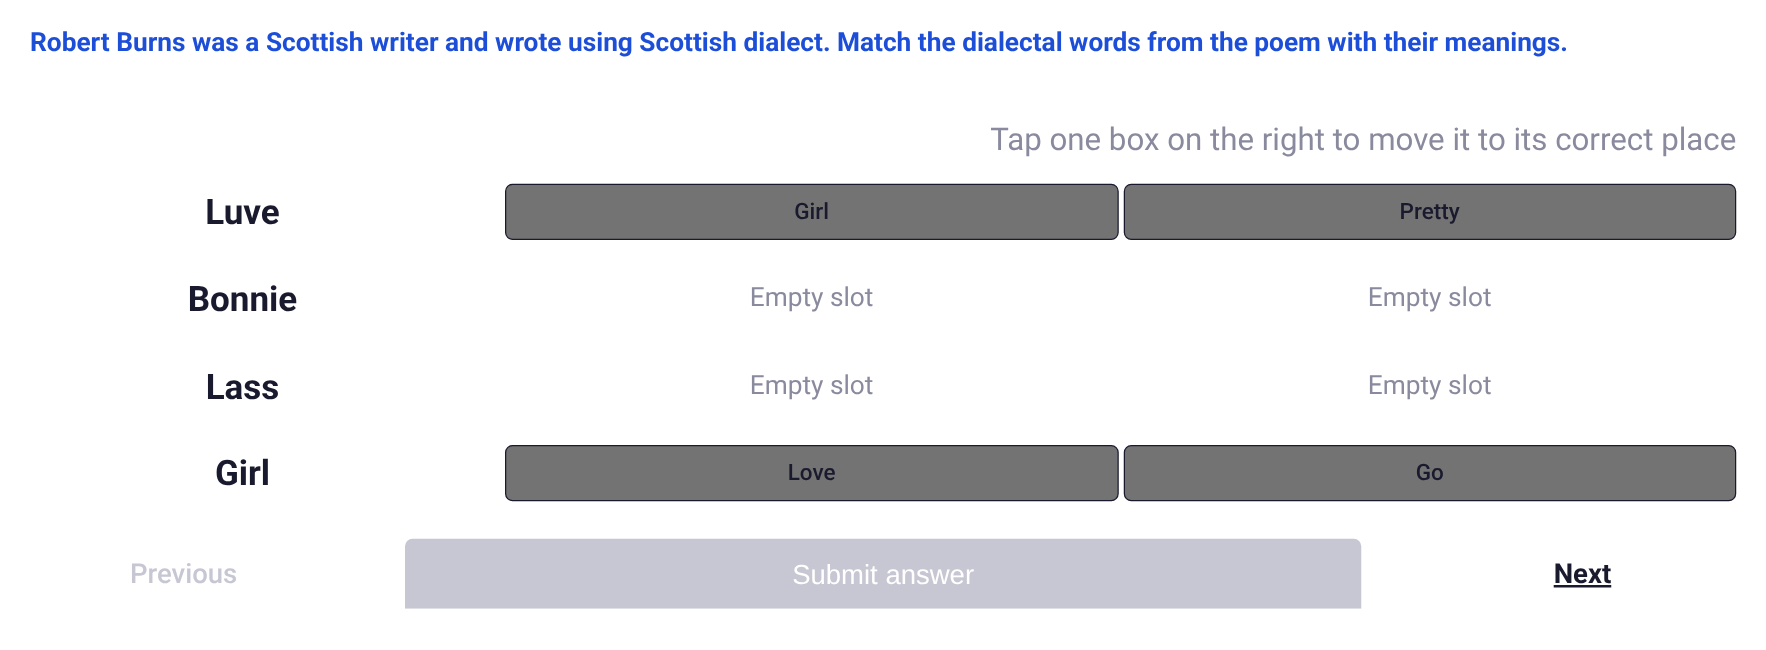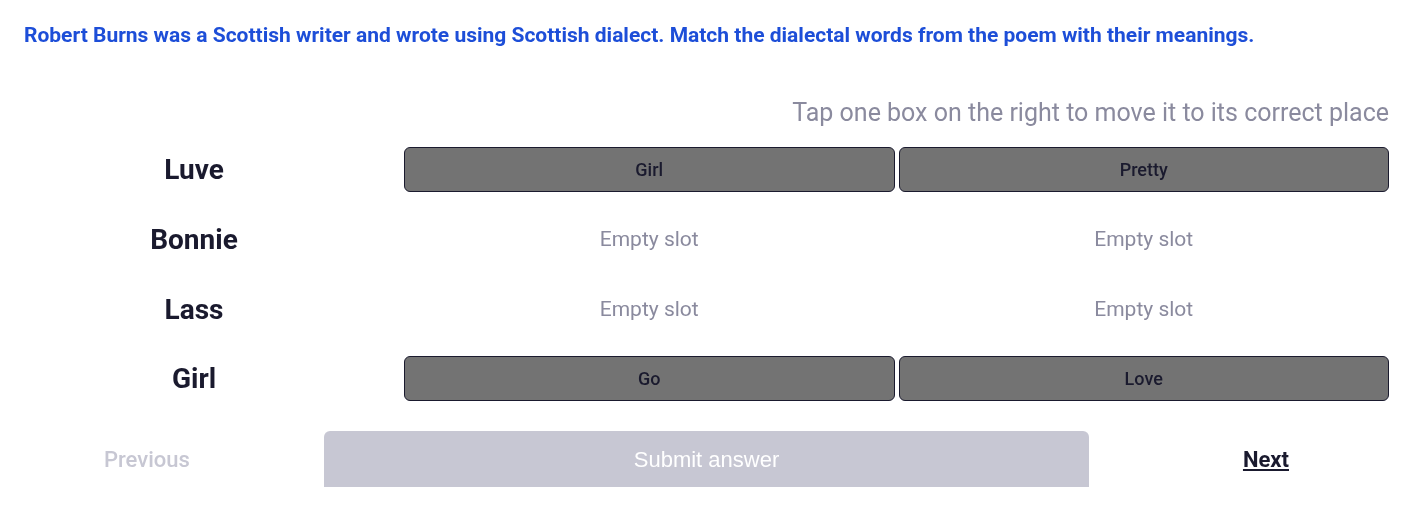--- a/index.html
+++ b/index.html
@@ -140,22 +140,22 @@
     <div class="term">Lass</div>
     <div class="slot-area">
       <div class="empty-slot">Empty slot</div>
       <div class="empty-slot">Empty slot</div>
     </div>
   </div>
 
   <div class="match-row">
     <div class="term">Girl</div>
     <div class="slot-area">
+      <div class="option-box">Love</div>
       <div class="option-box">Go</div>
-      <div class="option-box">Love</div>
     </div>
   </div>
 
 </div>
 
 <div class="footer">
   <div class="nav-btn prev">Previous</div>
   <button class="submit-btn">Submit answer</button>
   <div class="nav-btn next">Next</div>
 </div>

